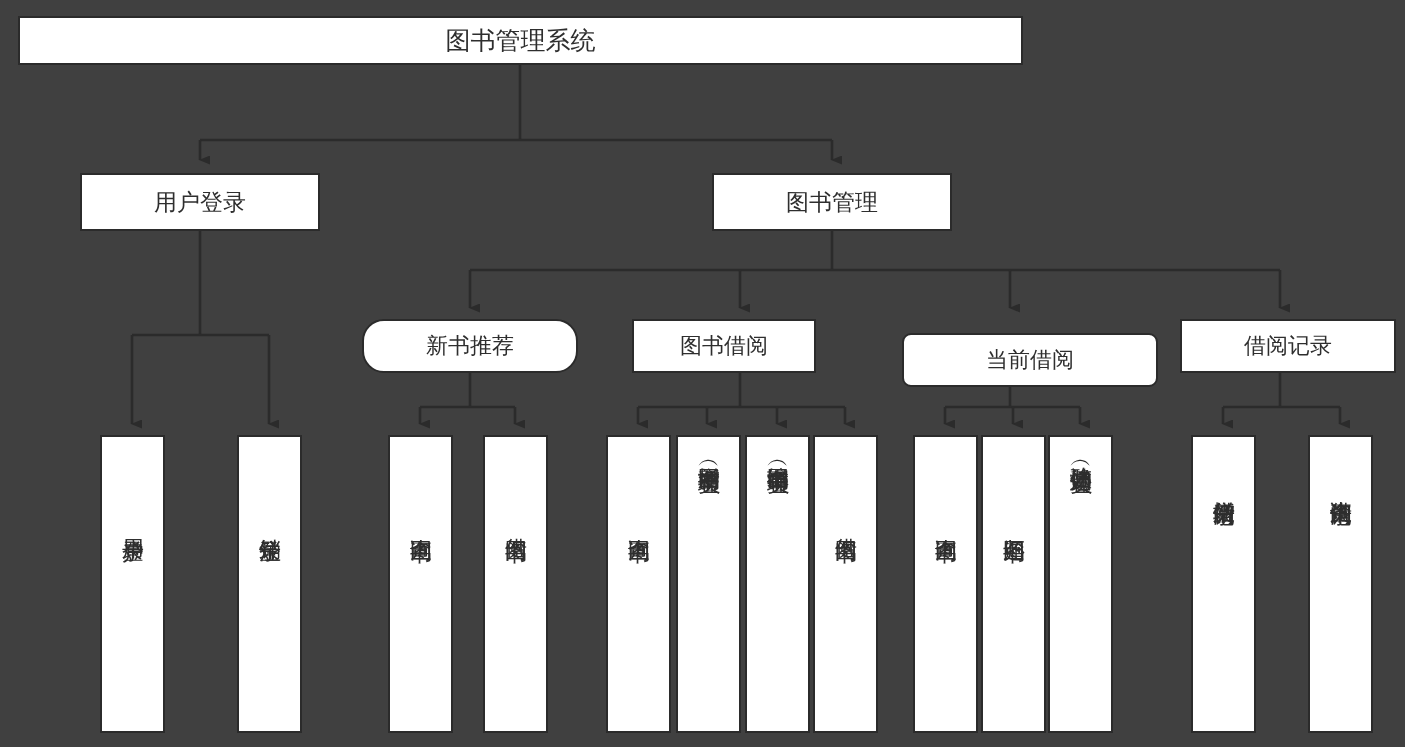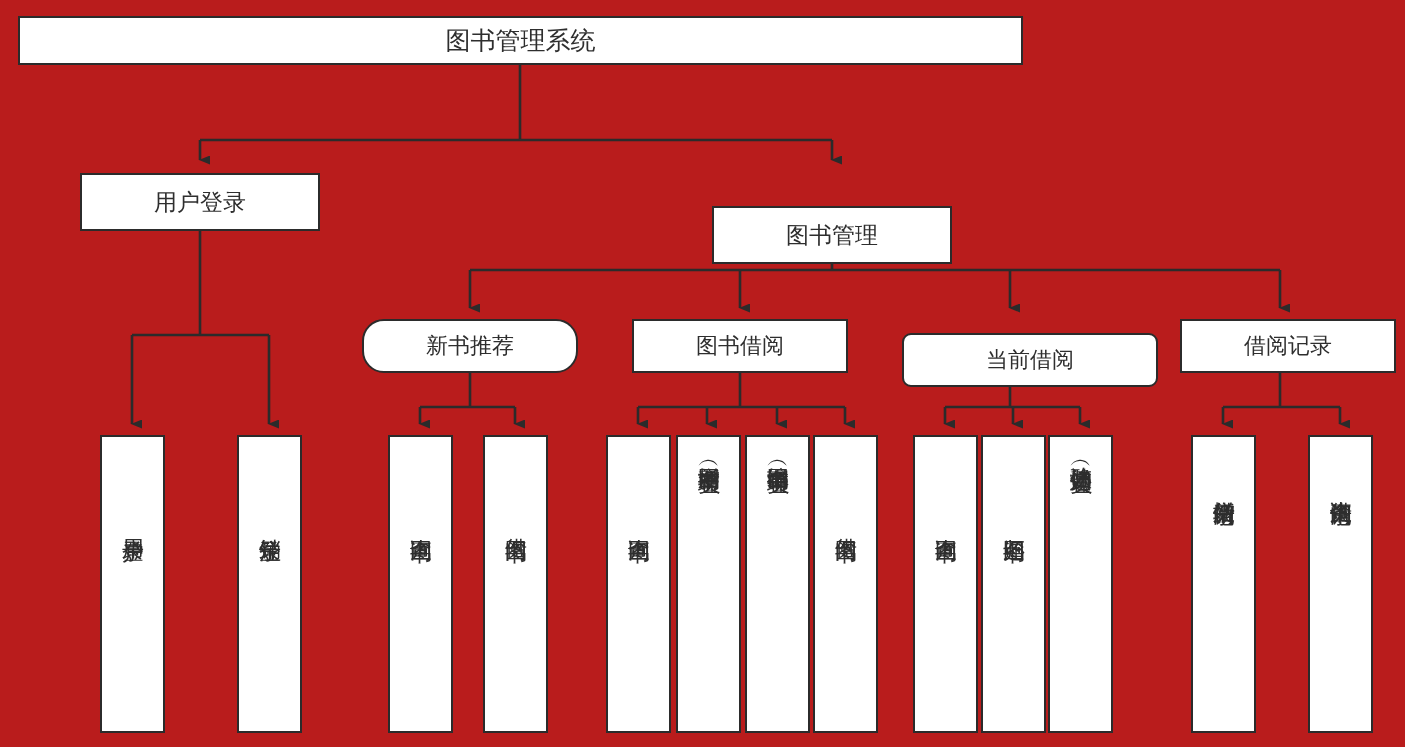--- a/index.html
+++ b/index.html
@@ -7,21 +7,21 @@
     padding: 0;
     background: #ffffff;
   }
   body {
     font-family: "DejaVu Sans", "Liberation Sans", sans-serif;
   }
   #canvas {
     position: relative;
     width: 1405px;
     height: 747px;
-    background: #b91c1c;
+    background: #404040;
     overflow: hidden;
   }
   #edges {
     position: absolute;
     left: 0;
     top: 0;
     width: 1405px;
     height: 747px;
   }
   .node {
@@ -126,28 +126,28 @@
     </g>
   </svg>
 
   <div class="node root" style="left:18px; top:16px; width:1005px; height:49px;">
     <span>图书管理系统</span>
   </div>
 
   <div class="node lvl1" style="left:80px; top:173px; width:240px; height:58px;">
     <span>用户登录</span>
   </div>
-  <div class="node lvl1" style="left:712px; top:173px; width:240px; height:58px;margin-top:33px;">
+  <div class="node lvl1" style="left:712px; top:173px; width:240px; height:58px;">
     <span>图书管理</span>
   </div>
 
   <div class="node lvl2" style="left:362px; top:319px; width:216px; height:54px;border-radius:22px;">
     <span>新书推荐</span>
   </div>
-  <div class="node lvl2" style="left:632px; top:319px; width:216px; height:54px;">
+  <div class="node lvl2" style="left:632px; top:319px; width:184px; height:54px;">
     <span>图书借阅</span>
   </div>
   <div class="node lvl2" style="left:902px; top:333px; width:256px; height:54px;border-radius:9px;">
     <span>当前借阅</span>
   </div>
   <div class="node lvl2" style="left:1172px; top:319px; width:216px; height:54px;margin-left:8px;">
     <span>借阅记录</span>
   </div>
 
   <div class="node leaf leaf-short" style="left:100px; top:435px; width:65px; height:298px;">

